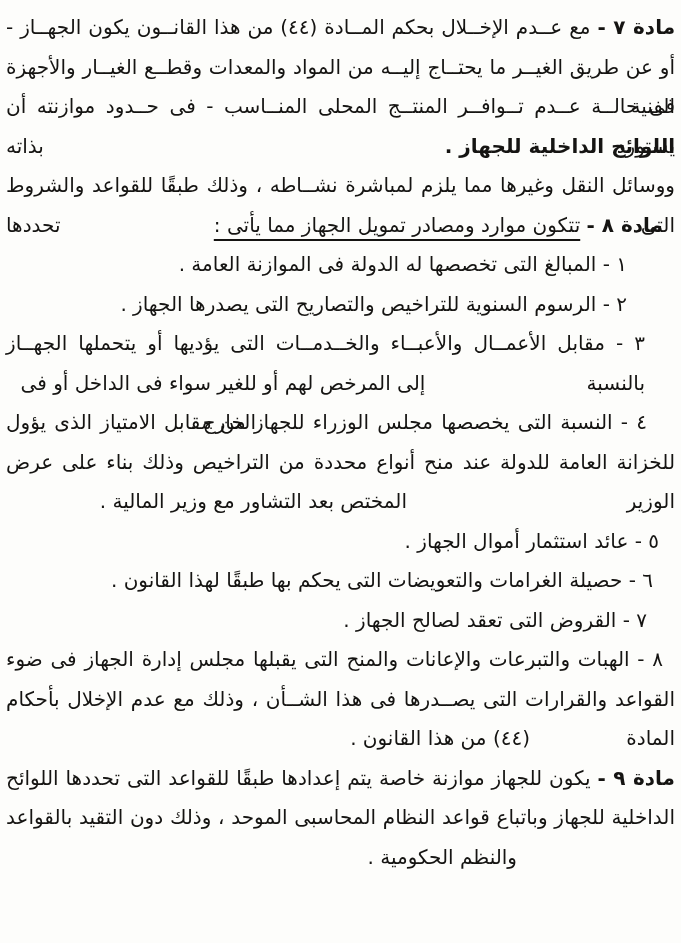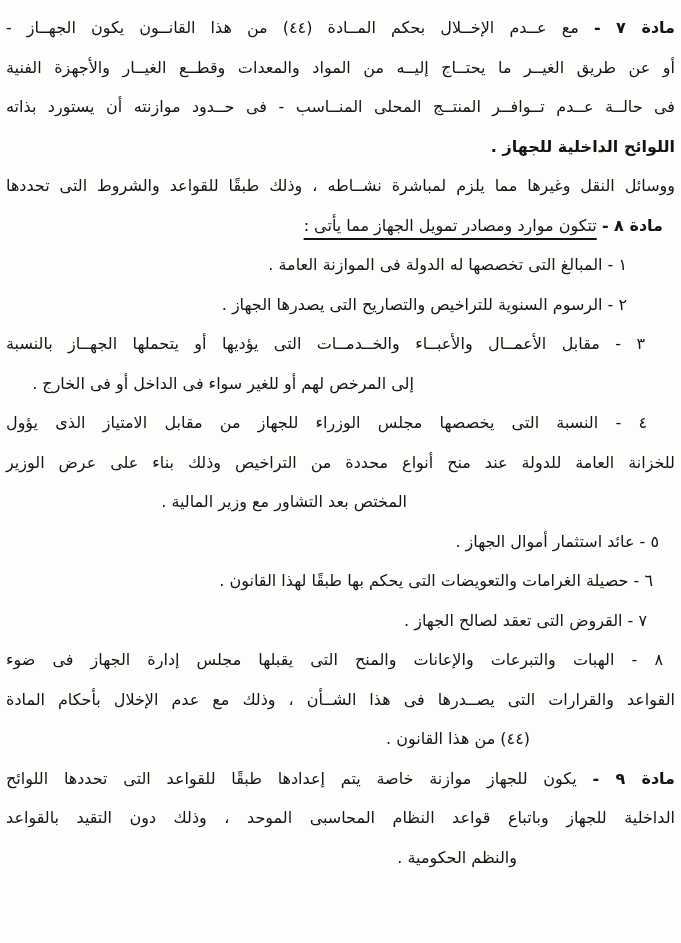--- a/index.html
+++ b/index.html
@@ -11,21 +11,21 @@
     overflow:hidden;
   }
   .page{
     direction:rtl;
     width:669px;
     padding:8px 6px 0 6px;
   }
   .line{
     height:39.5px;
     line-height:39.5px;
-    font-size:16px;
+    font-size:20px;
     text-align:right;
     letter-spacing:0;
   }
   
   .j{
     text-align:justify;
     text-align-last:justify;
   }
   .b{font-weight:bold;}
   .u{

